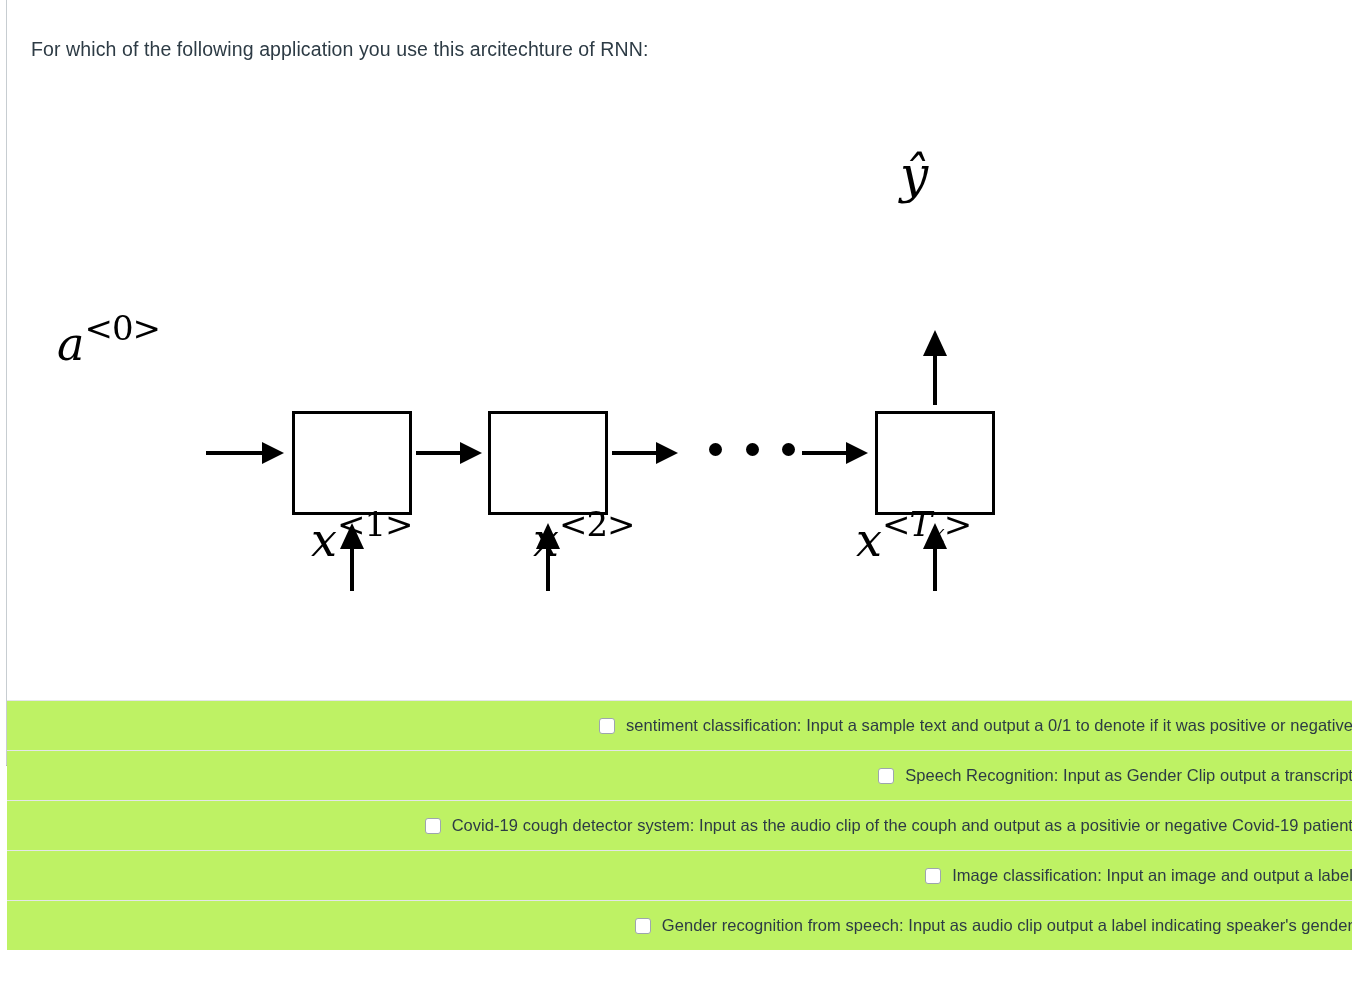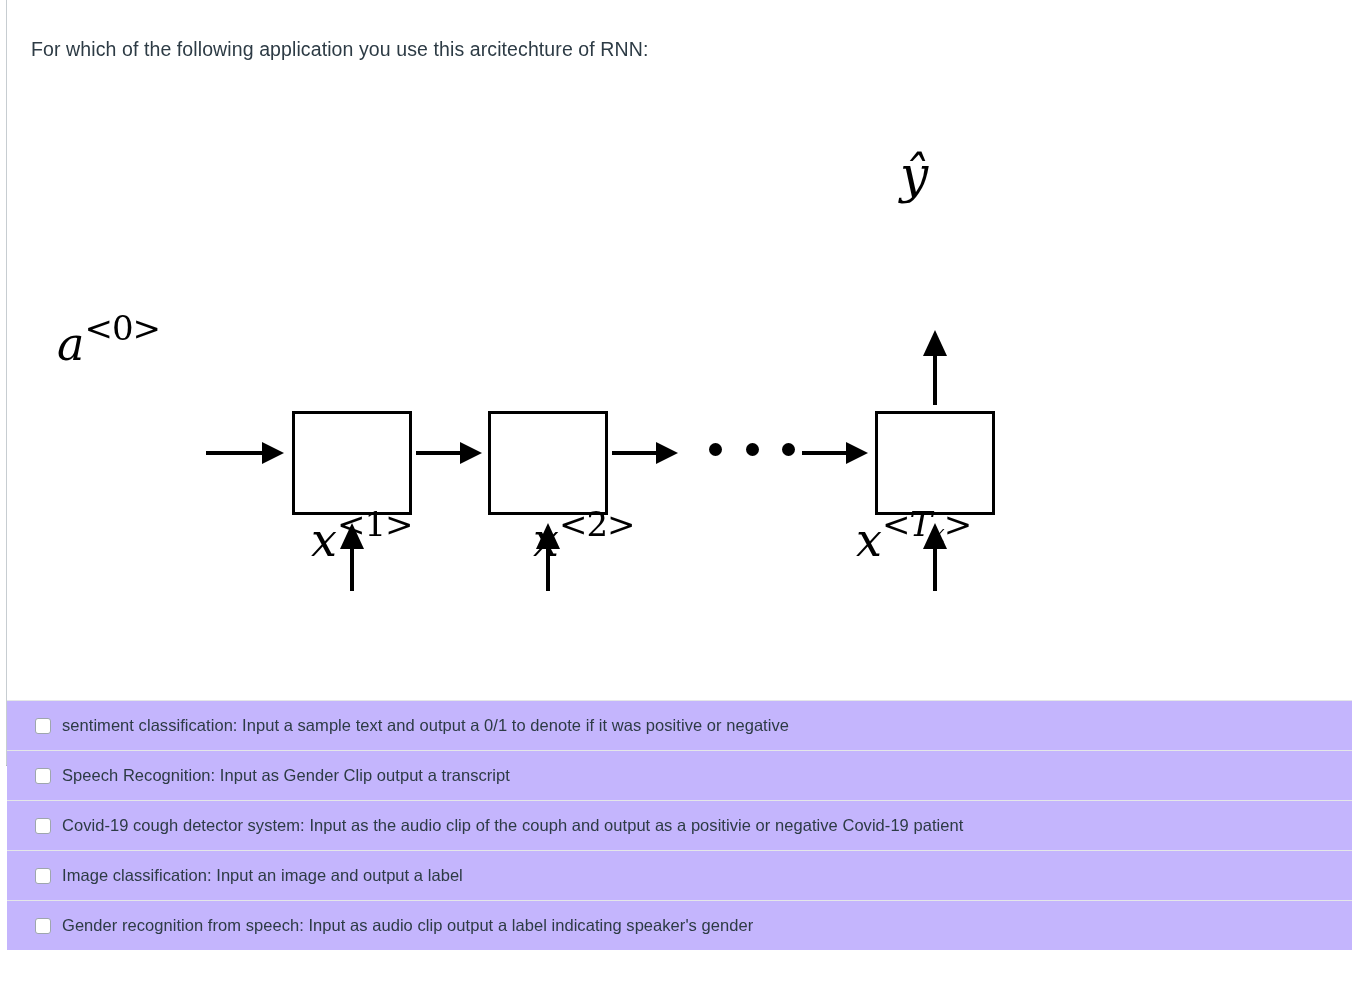--- a/index.html
+++ b/index.html
@@ -189,21 +189,22 @@
     top: 700px;
     width: 1346px;
   }
   .answer-row {
     position: relative;
     height: 50px;
     border-top: 1px solid #e4e6e8;
     display: flex;
     align-items: center;
     padding-left: 28px;
-    background: #c4b5fd;
+    background: #bef264;
+    justify-content: flex-end;
   }
   .answer-checkbox {
     flex: 0 0 auto;
     width: 16px;
     height: 16px;
     border: 1px solid #9ea6ad;
     border-radius: 3px;
     background: #ffffff;
     margin-right: 11px;
   }

